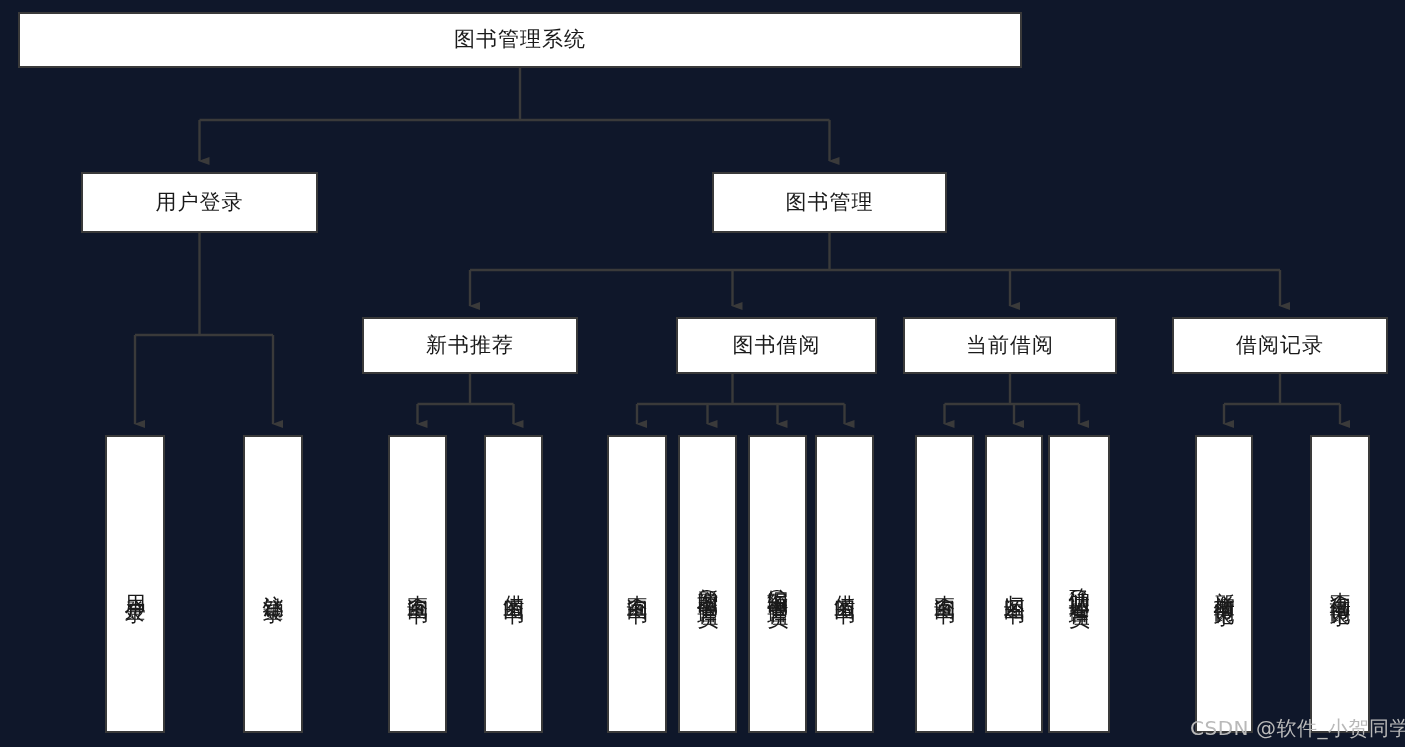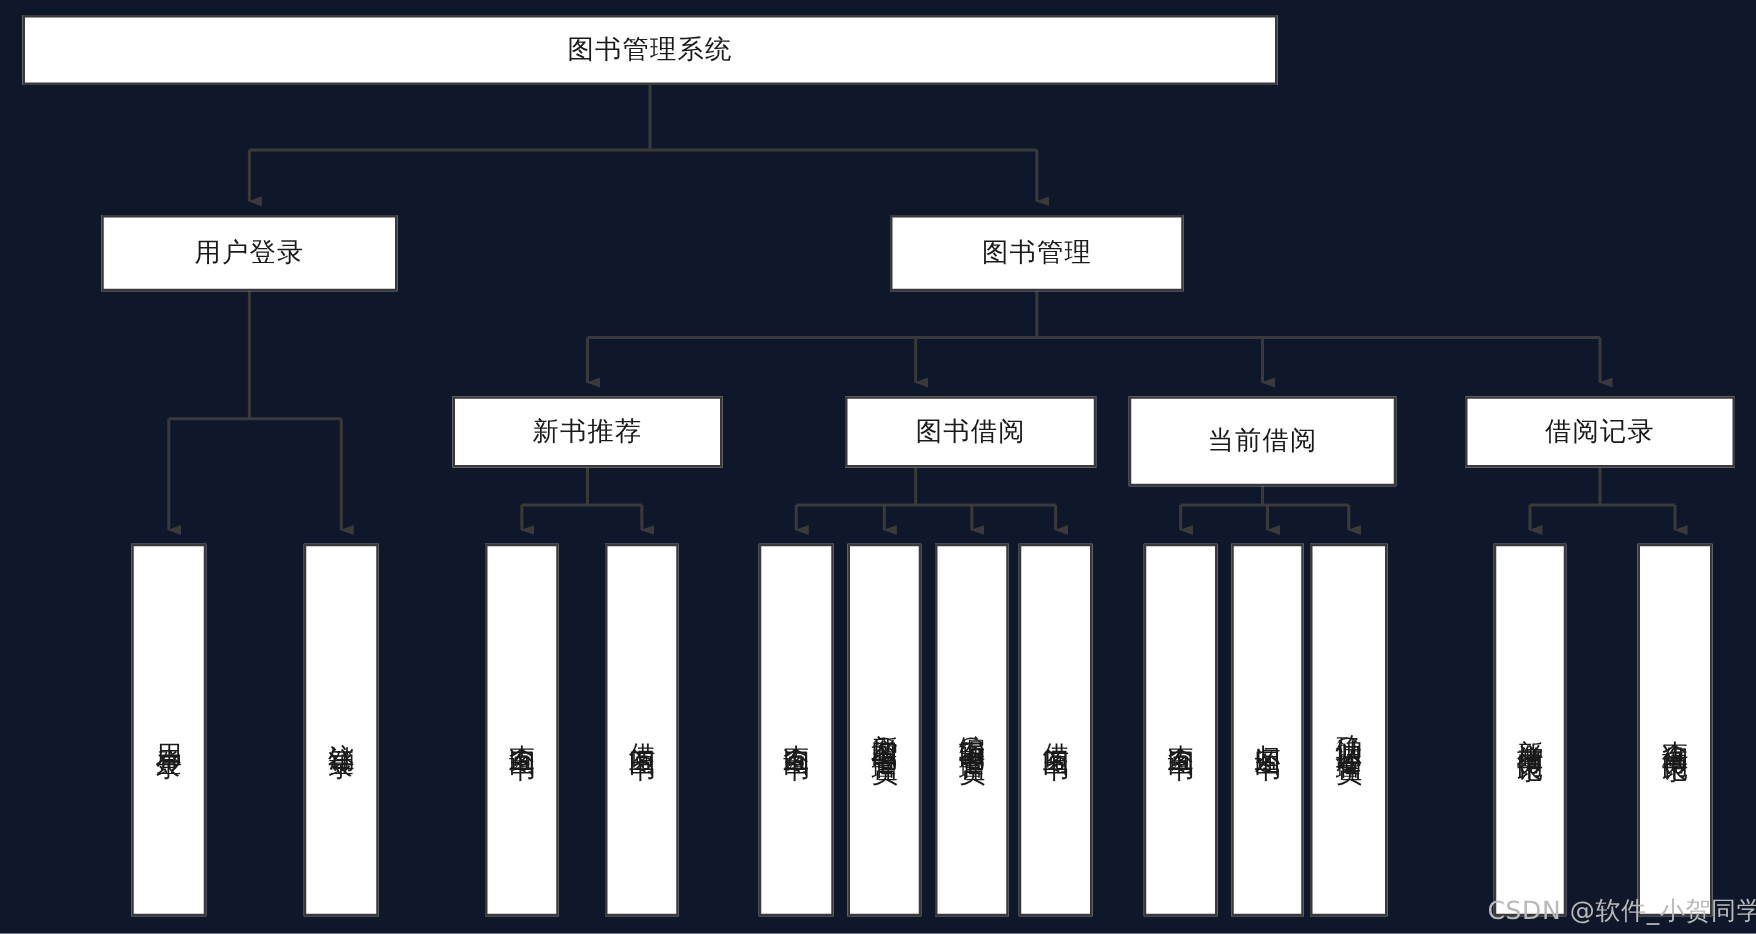--- a/index.html
+++ b/index.html
@@ -132,21 +132,21 @@
   </div>
 
   <div class="node horiz" style="left: 712px; top: 172px; width: 235px; height: 61px;">
     <span class="node-label">图书管理</span>
   </div>
 
   <div class="node horiz" style="left: 632px; top: 317px; width: 201px; height: 57px; margin-left: 44px;">
     <span class="node-label">图书借阅</span>
   </div>
 
-  <div class="node horiz" style="left: 903px; top: 317px; width: 214px; height: 72px;">
+  <div class="node horiz" style="left: 903px; top: 317px; width: 214px; height: 57px;">
     <span class="node-label">当前借阅</span>
   </div>
 
   <div class="node horiz" style="left: 1172px; top: 317px; width: 216px; height: 57px; text-align: center;">
     <span class="node-label">借阅记录</span>
   </div>
 
   <div class="node vert" style="left: 105px; top: 435px; width: 60px; height: 298px;">
     <span class="node-label">用户登录</span>
   </div>

